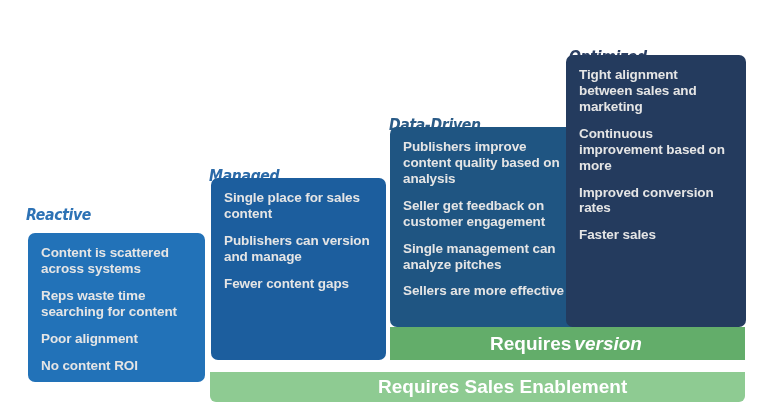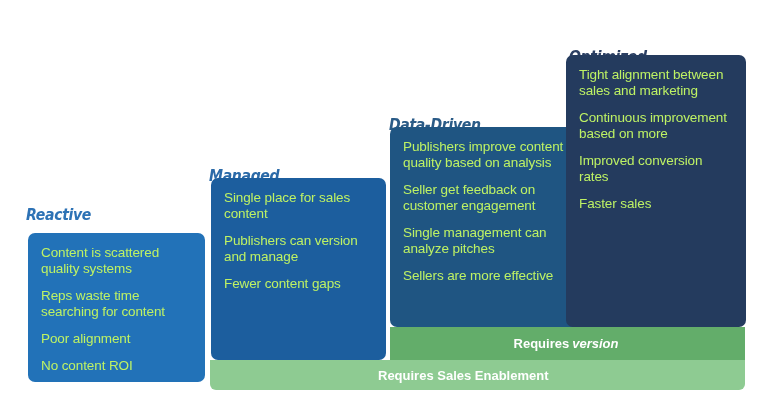--- a/index.html
+++ b/index.html
@@ -26,50 +26,51 @@
     letter-spacing: -0.4px;
     white-space: nowrap;
     transform: scaleX(0.88);
     transform-origin: left bottom;
   }
 
   
   .banner {
     position: absolute;
     color: #ffffff;
-    font-size: 13px;
+    font-size: 19px;
     font-weight: bold;
     display: flex;
     align-items: center;
     box-sizing: border-box;
   }
   .banner-modern {
     justify-content: center;
   }
   .banner-base {
     justify-content: flex-start;
     padding-left: 168px;
     border-radius: 0 0 6px 6px;
+    margin-top: 12px;
   }
   .banner em {
     font-style: italic;
     padding: 0 3px;
   }
 
   
   .card {
     position: absolute;
     border-radius: 7px;
     box-sizing: border-box;
     padding: 12px 13px 10px 13px;
   }
   .card-item {
-    color: #bef264;
+    color: #e5e5e5;
     font-size: 13.5px;
-    font-weight: normal;
+    font-weight: bold;
     line-height: 1.18;
     margin-bottom: 11px;
     letter-spacing: -0.1px;
   }
   .card-item:last-child {
     margin-bottom: 0;
   }
 </style>
 </head>
 <body>
@@ -81,21 +82,21 @@
       <em>version</em>
   </div>
 
   <div class="banner banner-base" style="left:210px; top:360px; width:535px; height:30px; background:#8ecb92;">
     <span>Requires Sales Enablement</span>
   </div>
 
   <div class="stage-heading" style="left:26px; top:205px; color:#2d72b5;">Reactive</div>
 
   <div class="card" style="left:28px; top:233px; width:177px; height:149px; background:#2272b8;">
-    <div class="card-item">Content is scattered quality systems</div>
+    <div class="card-item">Content is scattered across systems</div>
     <div class="card-item">Reps waste time searching for content</div>
     <div class="card-item">Poor alignment</div>
     <div class="card-item">No content ROI</div>
   </div>
 
   <div class="stage-heading" style="left:209px; top:166px; color:#2b6aa8;">Managed</div>
 
   <div class="card" style="left:211px; top:178px; width:175px; height:182px; background:#1c5e9e;">
     <div class="card-item">Single place for sales content</div>
     <div class="card-item">Publishers can version and manage</div>

